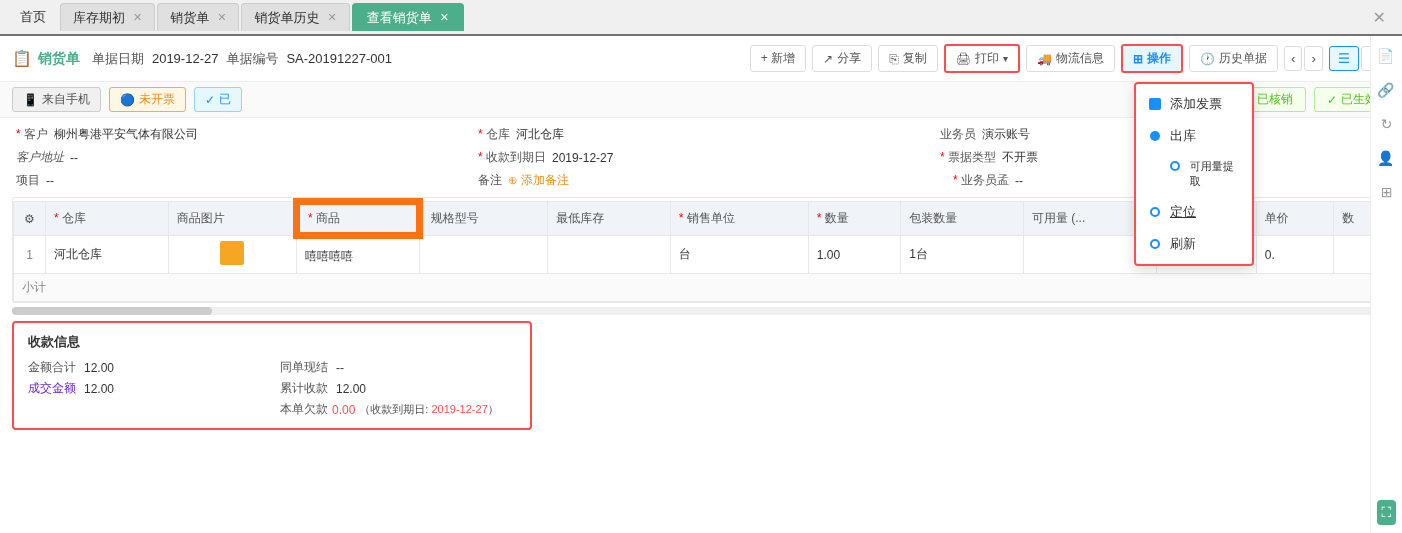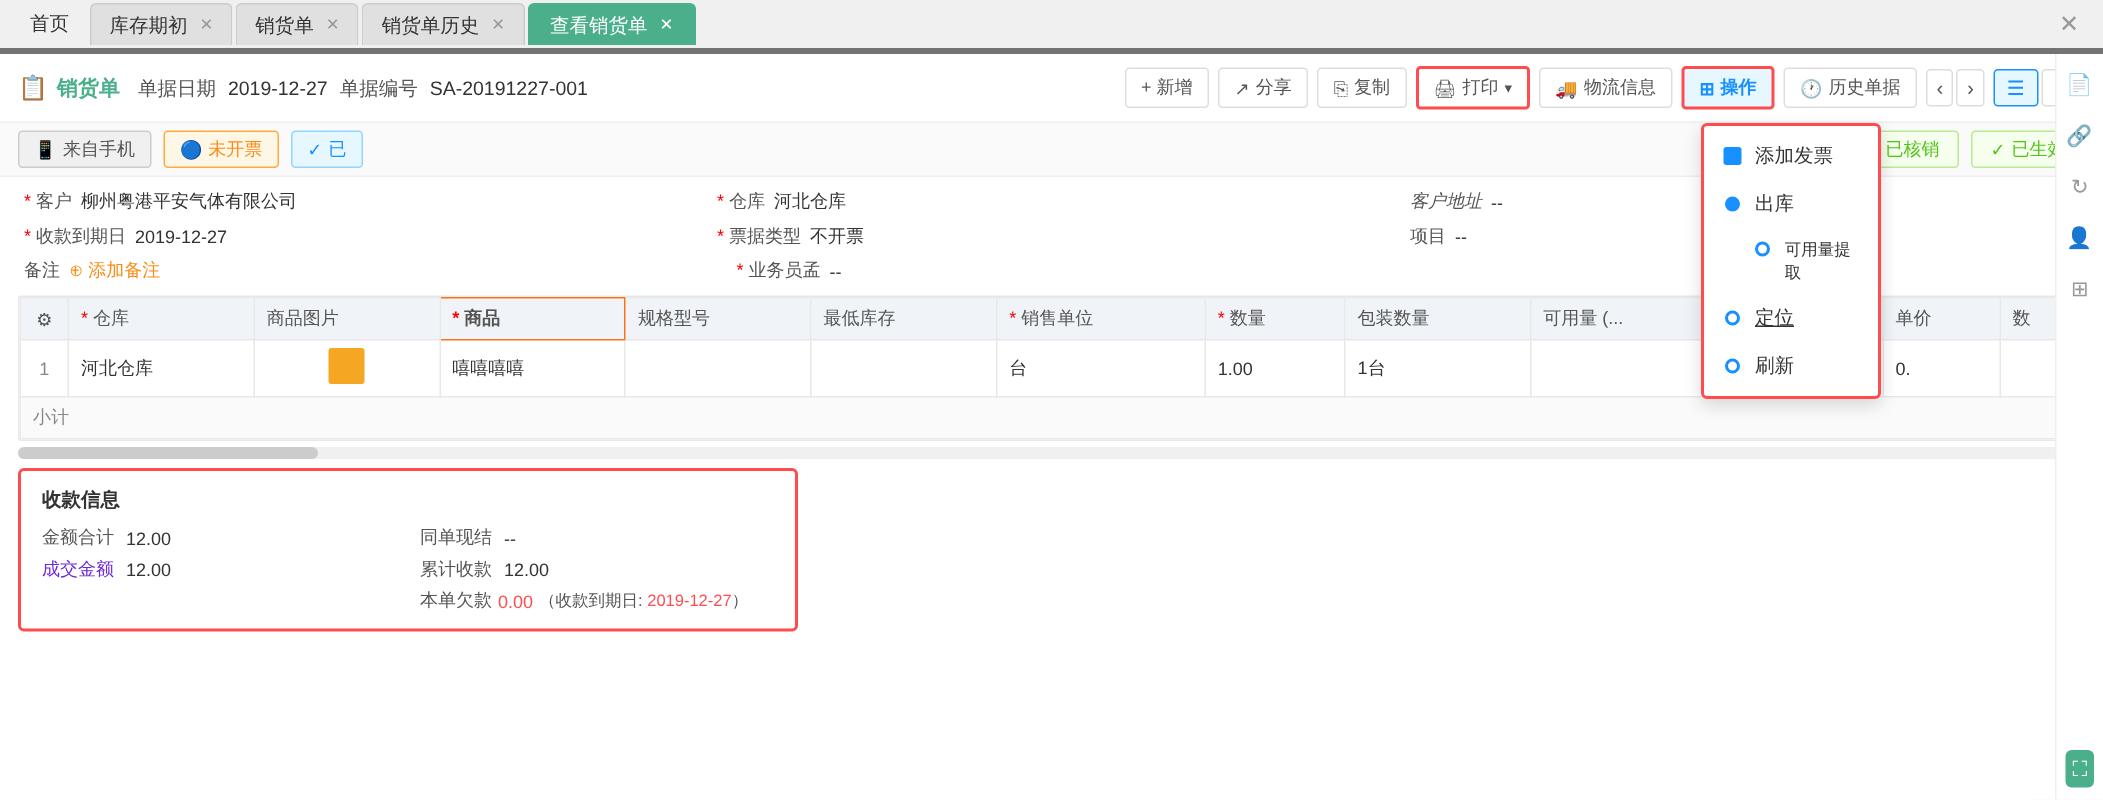--- a/index.html
+++ b/index.html
@@ -6,21 +6,21 @@
     body { font-family: "Microsoft YaHei", "PingFang SC", sans-serif; font-size: 13px; background: #f5f5f5; color: #333; overflow: hidden; }
     table { width: 100%; border-collapse: collapse; font-size: 12px; }
     thead tr { background: #f0f4f8; }
     thead th { padding: 6px 8px; border: 1px solid #e8e8e8; text-align: left; font-weight: normal; color: #555; white-space: nowrap; }
     tbody tr { background: #fff; }
     tbody td { padding: 5px 8px; border: 1px solid #e8e8e8; color: #333; }
   </style>
 </head>
 <body>
 
-<div style="display:flex;align-items:center;background:#f0f0f0;border-bottom:4px solid #737373;height:36px;padding:0 8px;gap:2px;">
+<div style="display:flex;align-items:center;background:#f0f0f0;border-bottom:2px solid #737373;height:36px;padding:0 8px;gap:2px;">
   <div style="display:flex;align-items:center;padding:0 12px;height:28px;cursor:pointer;font-size:13px;background:transparent;border:none;">
     <span>首页</span>
   </div>
   <div style="display:flex;align-items:center;padding:0 12px;height:28px;border-radius:4px 4px 0 0;cursor:pointer;font-size:13px;gap:4px;background:#e0e0e0;border:1px solid #ccc;border-bottom:none;">
     <span>库存期初</span>
     <span style="color:#999;font-size:11px;margin-left:4px;">✕</span>
   </div>
   <div style="display:flex;align-items:center;padding:0 12px;height:28px;border-radius:4px 4px 0 0;cursor:pointer;font-size:13px;gap:4px;background:#e0e0e0;border:1px solid #ccc;border-bottom:none;">
     <span>销货单</span>
     <span style="color:#999;font-size:11px;margin-left:4px;">✕</span>
@@ -119,20 +119,24 @@
   <div style="padding:8px 16px;display:grid;grid-template-columns:1fr 1fr 1fr;gap:6px 16px;">
     <div style="display:flex;align-items:center;gap:6px;">
       <span style="color:#555;font-size:12px;white-space:nowrap;"><span style="color:red;">*</span> <span>客户</span></span>
       <span style="color:#333;font-size:12px;">柳州粤港平安气体有限公司</span>
     </div>
     <div style="display:flex;align-items:center;gap:6px;">
       <span style="color:#555;font-size:12px;white-space:nowrap;"><span style="color:red;">*</span> <span>仓库</span></span>
       <span style="color:#333;font-size:12px;">河北仓库</span>
     </div>
     <div style="display:flex;align-items:center;gap:6px;">
+      <span style="color:#555;font-size:12px;white-space:nowrap;"><span>业务员</span></span>
+      <span style="color:#333;font-size:12px;">演示账号</span>
+    </div>
+    <div style="display:flex;align-items:center;gap:6px;">
       <span style="color:#555;font-size:12px;white-space:nowrap;font-style:italic;"><span>客户地址</span></span>
       <span style="color:#333;font-size:12px;">--</span>
     </div>
     <div style="display:flex;align-items:center;gap:6px;">
       <span style="color:#555;font-size:12px;white-space:nowrap;"><span style="color:red;">*</span> <span>收款到期日</span></span>
       <span style="color:#333;font-size:12px;">2019-12-27</span>
     </div>
     <div style="display:flex;align-items:center;gap:6px;">
       <span style="color:#555;font-size:12px;white-space:nowrap;"><span style="color:red;">*</span> <span>票据类型</span></span>
       <span style="color:#333;font-size:12px;">不开票</span>
@@ -151,21 +155,21 @@
     </div>
   </div>
 
   <div style="margin:0 12px 4px;border:1px solid #e8e8e8;border-radius:2px;overflow:hidden;">
     <table style="width:100%;border-collapse:collapse;font-size:12px;">
       <thead>
         <tr style="background:#f0f4f8;">
           <th style="padding:5px 8px;border:1px solid #e8e8e8;width:32px;text-align:center;">⚙</th>
           <th style="padding:5px 8px;border:1px solid #e8e8e8;font-weight:normal;color:#555;"><span style="color:red;">*</span> <span>仓库</span></th>
           <th style="padding:5px 8px;border:1px solid #e8e8e8;font-weight:normal;color:#555;"><span>商品图片</span></th>
-          <th style="padding:5px 8px;border:1px solid #f97316;font-weight:bold;color:#555;"><span style="color:red;">*</span> <span>商品</span></th>
+          <th style="padding:5px 8px;border:7px solid #f97316;font-weight:normal;color:#555;"><span style="color:red;">*</span> <span>商品</span></th>
           <th style="padding:5px 8px;border:1px solid #e8e8e8;font-weight:normal;color:#555;"><span>规格型号</span></th>
           <th style="padding:5px 8px;border:1px solid #e8e8e8;font-weight:normal;color:#555;"><span>最低库存</span></th>
           <th style="padding:5px 8px;border:1px solid #e8e8e8;font-weight:normal;color:#555;"><span style="color:red;">*</span> <span>销售单位</span></th>
           <th style="padding:5px 8px;border:1px solid #e8e8e8;font-weight:normal;color:#555;"><span style="color:red;">*</span> <span>数量</span></th>
           <th style="padding:5px 8px;border:1px solid #e8e8e8;font-weight:normal;color:#555;"><span>包装数量</span></th>
           <th style="padding:5px 8px;border:1px solid #e8e8e8;font-weight:normal;color:#555;"><span>可用量 (...</span></th>
           <th style="padding:5px 8px;border:1px solid #e8e8e8;font-weight:normal;color:#555;"><span>现存量</span></th>
           <th style="padding:5px 8px;border:1px solid #e8e8e8;font-weight:normal;color:#555;"><span>单价</span></th>
           <th style="padding:5px 8px;border:1px solid #e8e8e8;font-weight:normal;color:#555;"><span>数</span></th>
         </tr>

